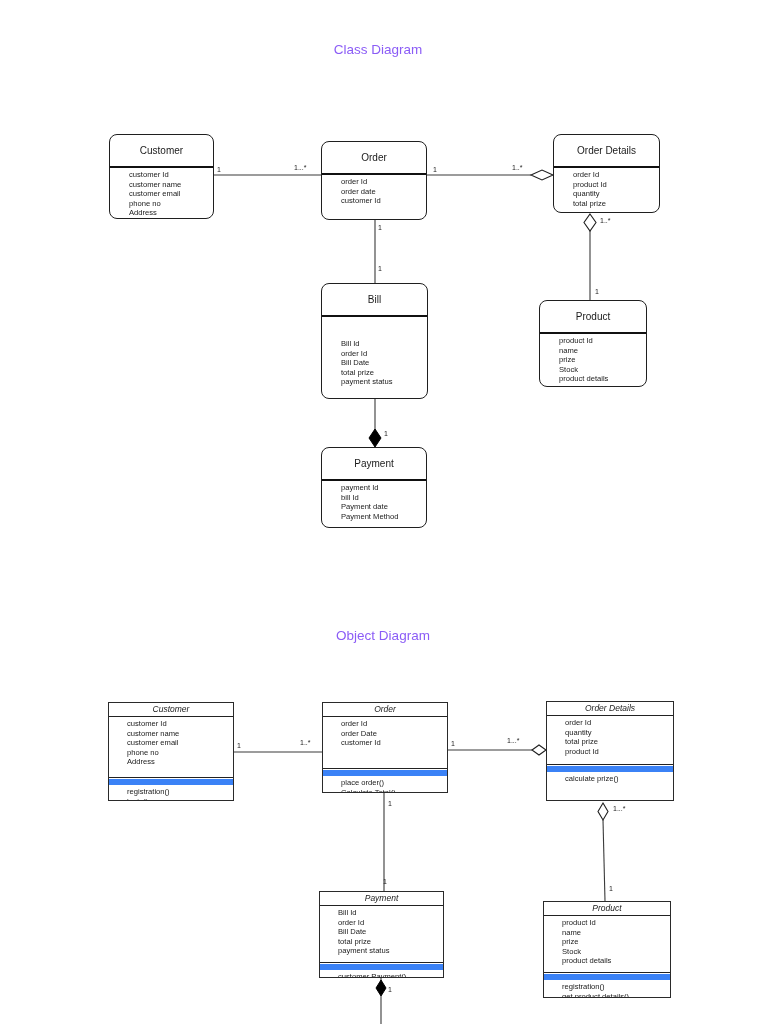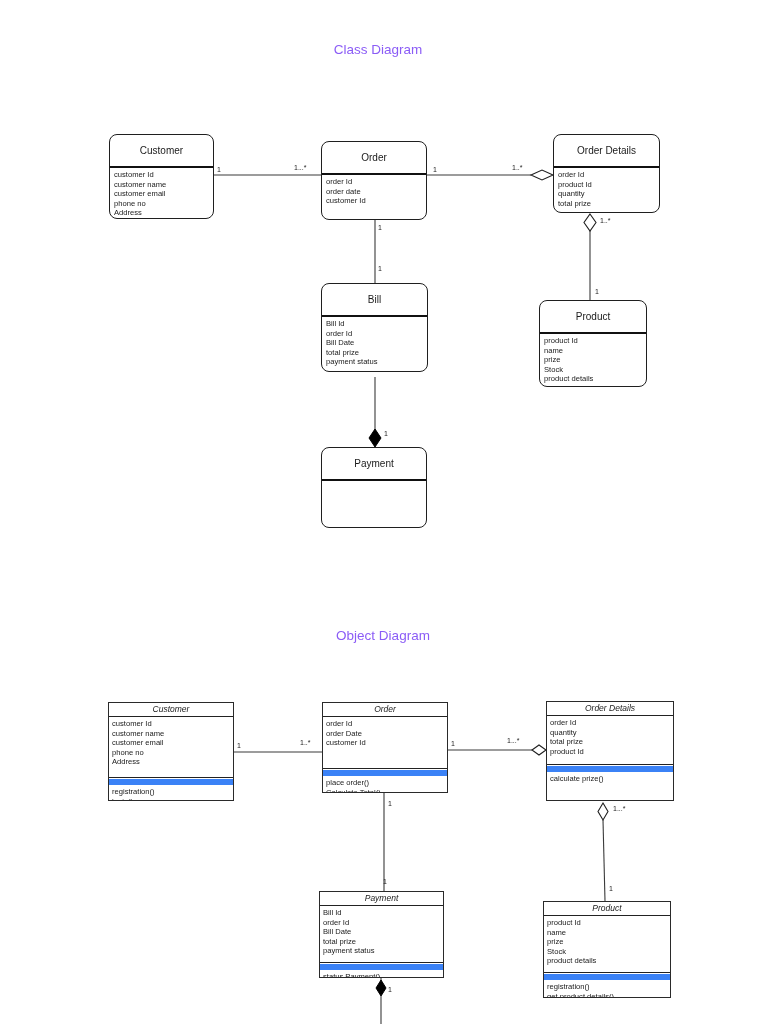--- a/index.html
+++ b/index.html
@@ -17,21 +17,21 @@
   .cbox-attrs{flex:1;padding:2px 4px;}
 
   
   .obox{position:absolute;background:#fff;border:1.2px solid #2a2a2a;
         box-sizing:border-box;display:flex;flex-direction:column;overflow:hidden;}
   .obox-title{height:13px;line-height:13px;text-align:center;font-size:8.5px;font-style:italic;
               border-bottom:1px solid #222;flex:0 0 auto;}
   .obox-attrs{padding:2px 3px;border-bottom:1px solid #222;box-sizing:border-box;flex:0 0 auto;}
   .obox-ops{flex:1;margin-top:1px;border-top:6px solid #3b82f6;padding:2px 3px;}
 
-  .member{font-size:7.6px;line-height:9.6px;white-space:nowrap;}
+  .member{font-size:7.6px;line-height:9.6px;white-space:nowrap;margin-left:15px;}
 
   .mult{position:absolute;font-size:7px;line-height:8px;color:#1a1a1a;white-space:nowrap;}
 </style>
 </head>
 <body>
 
 <div class="page">
 
   <svg class="overlay" width="768" height="1024" viewBox="0 0 768 1024">
     <g stroke="#3a3a3a" stroke-width="1.1" fill="none">
@@ -84,33 +84,39 @@
   <div class="cbox" style="left:553px;top:134px;width:107px;height:79px;">
     <div class="cbox-title">Order Details</div>
     <div class="cbox-attrs">
         <div class="member">order Id</div>
         <div class="member">product Id</div>
         <div class="member">quantity</div>
         <div class="member">total prize</div>
       </div>
   </div>
 
-  <div class="cbox" style="left:321px;top:283px;width:107px;height:89px;">
+  <div class="cbox" style="left:321px;top:283px;width:107px;height:116px;gap:20px;">
     <div class="cbox-title">Bill</div>
     <div class="cbox-attrs">
         <div class="member">Bill Id</div>
         <div class="member">order Id</div>
         <div class="member">Bill Date</div>
         <div class="member">total prize</div>
         <div class="member">payment status</div>
       </div>
   </div>
 
   <div class="cbox" style="left:321px;top:447px;width:106px;height:81px;">
     <div class="cbox-title">Payment</div>
+    <div class="cbox-attrs">
+        <div class="member">payment Id</div>
+        <div class="member">bill Id</div>
+        <div class="member">Payment date</div>
+        <div class="member">Payment Method</div>
+      </div>
   </div>
 
   <div class="cbox" style="left:539px;top:300px;width:108px;height:87px;">
     <div class="cbox-title">Product</div>
     <div class="cbox-attrs">
         <div class="member">product Id</div>
         <div class="member">name</div>
         <div class="member">prize</div>
         <div class="member">Stock</div>
         <div class="member">product details</div>
@@ -173,21 +179,21 @@
   <div class="obox" style="left:319px;top:891px;width:125px;height:87px;">
     <div class="obox-title">Payment</div>
     <div class="obox-attrs" style="height:57px">
         <div class="member">Bill Id</div>
         <div class="member">order Id</div>
         <div class="member">Bill Date</div>
         <div class="member">total prize</div>
         <div class="member">payment status</div>
       </div>
     <div class="obox-ops">
-        <div class="member">status Payment()</div>
+        <div class="member">customer Payment()</div>
       </div>
   </div>
 
   <div class="obox" style="left:543px;top:901px;width:128px;height:97px;">
     <div class="obox-title">Product</div>
     <div class="obox-attrs" style="height:57px">
         <div class="member">product Id</div>
         <div class="member">name</div>
         <div class="member">prize</div>
         <div class="member">Stock</div>

